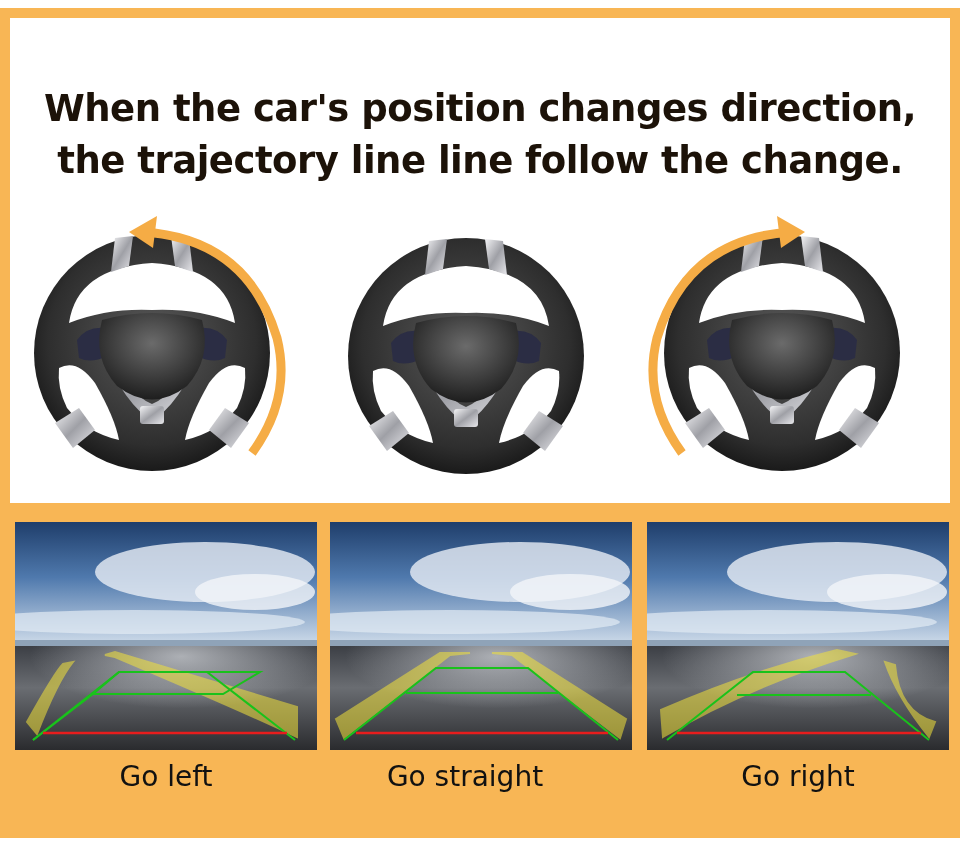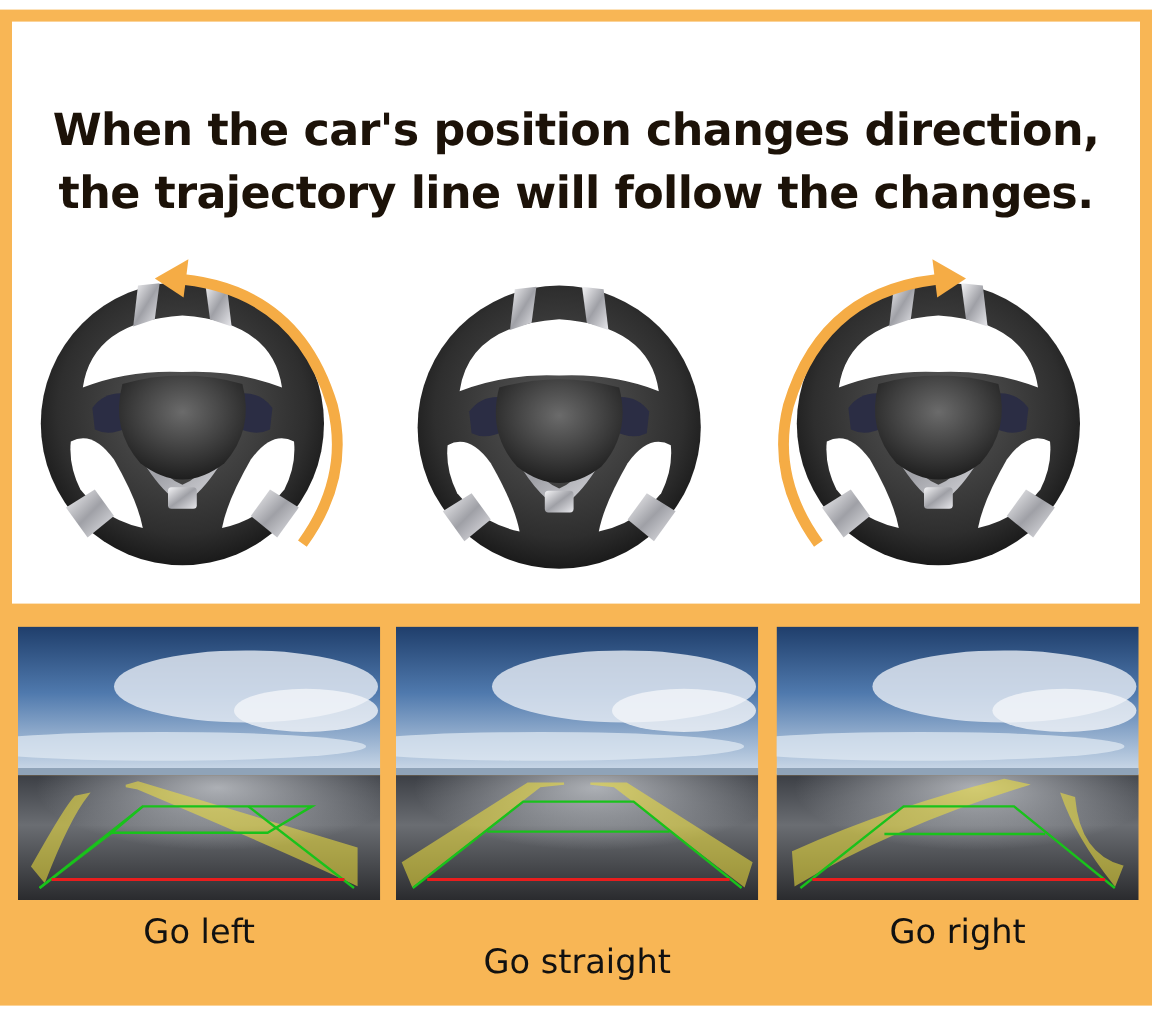--- a/index.html
+++ b/index.html
@@ -13,21 +13,21 @@
   .scene svg{display:block;}
   .caption{position:absolute;top:760px;width:302px;text-align:center;font-size:28px;color:#111;font-family:"DejaVu Sans",sans-serif;}
 </style>
 </head>
 <body>
 
 <div class="frame"></div>
 <div class="panel">
   <div class="headline">
     <span>When the car's position changes direction,</span>
-    <span>the trajectory line will follow the changes.</span>
+    <span>the trajectory line line follow the change.</span>
   </div>
 </div>
 
 <svg width="0" height="0" style="position:absolute">
   <defs>
     <radialGradient id="rimG" cx="50%" cy="45%" r="55%">
       <stop offset="0%" stop-color="#5a5a5a"></stop>
       <stop offset="80%" stop-color="#2e2e2e"></stop>
       <stop offset="100%" stop-color="#1a1a1a"></stop>
     </radialGradient>
@@ -127,21 +127,21 @@
     <rect y="118" width="302" height="6" fill="#8fa3b8"></rect>
     <rect y="124" width="302" height="104" fill="url(#roadG)"></rect>
     <rect y="124" width="302" height="104" fill="url(#shineG)"></rect>
     <path d="M6 197 L110 131 L140 131 L120 133 L14 216 Z" fill="#F2E23A" opacity="0.55" stroke="#F2E23A" stroke-width="2"></path>
     <path d="M296 197 L192 131 L162 131 L182 133 L290 216 Z" fill="#F2E23A" opacity="0.55" stroke="#F2E23A" stroke-width="2"></path>
     <polyline points="14,218 106,146 198,146 288,218" fill="none" stroke="#19C21B" stroke-width="2"></polyline>
     <line x1="76" y1="171" x2="228" y2="171" stroke="#19C21B" stroke-width="2"></line>
     <line x1="26" y1="211" x2="278" y2="211" stroke="#E81D1D" stroke-width="2.5"></line>
   </svg>
 </div>
-<div class="caption" style="left:330px;margin-top:25px;">Go straight</div>
+<div class="caption" style="left:314px;">Go straight</div>
 
 <div class="scene" style="left:647px;">
   <svg width="302" height="228" viewBox="0 0 302 228">
     <rect width="302" height="123" fill="url(#skyG)"></rect>
     <ellipse cx="190" cy="50" rx="110" ry="30" fill="#e8eef5" opacity="0.8"></ellipse>
     <ellipse cx="240" cy="70" rx="60" ry="18" fill="#f2f5f9" opacity="0.8"></ellipse>
     <ellipse cx="120" cy="100" rx="170" ry="12" fill="#e3ebf3" opacity="0.7"></ellipse>
     <rect y="118" width="302" height="6" fill="#8fa3b8"></rect>
     <rect y="124" width="302" height="104" fill="url(#roadG)"></rect>
     <rect y="124" width="302" height="104" fill="url(#shineG)"></rect>

